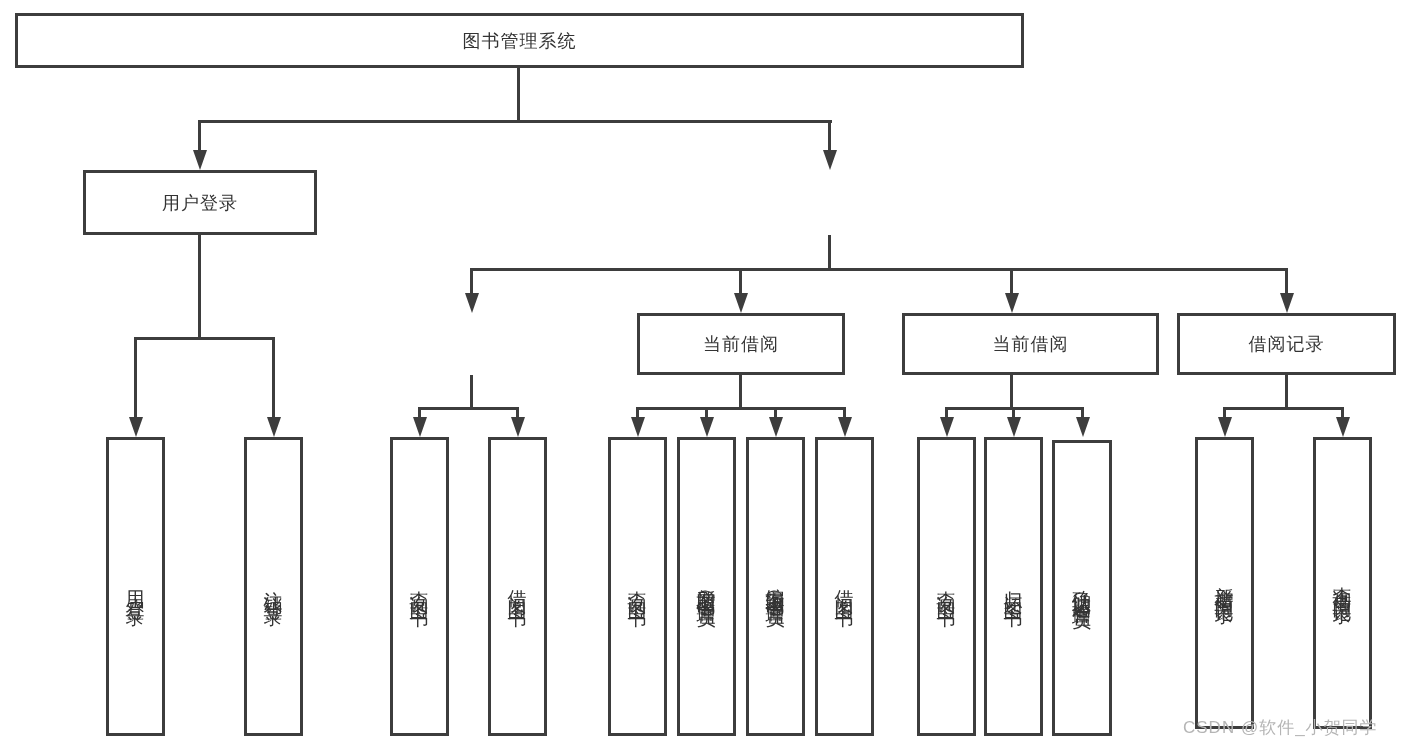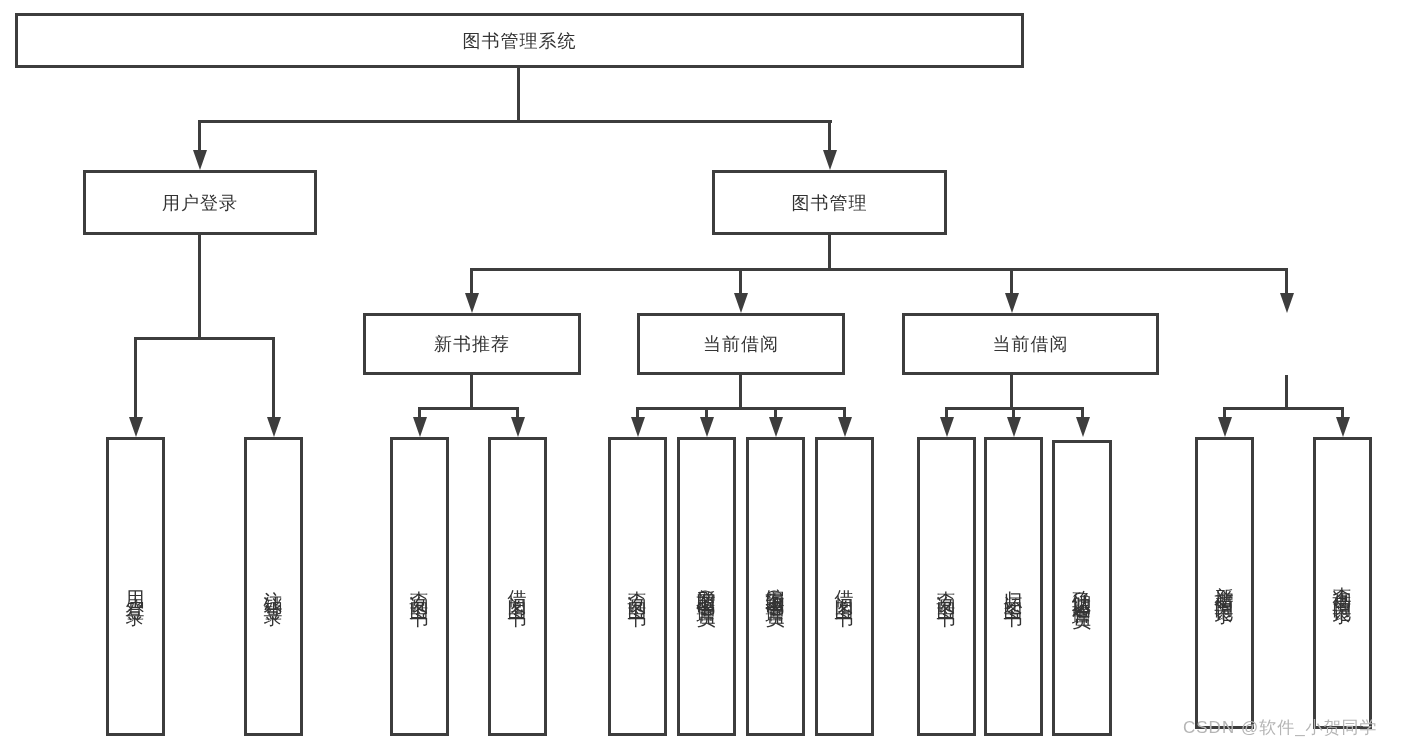--- a/index.html
+++ b/index.html
@@ -35,50 +35,47 @@
   <div class="vline" style="left:517px;top:68px;height:53px;"></div>
   <div class="hline" style="left:199px;top:120px;width:633px;"></div>
   <div class="vline" style="left:198px;top:120px;height:32px;"></div>
   <div class="arrow" style="left:193px;top:150px;"></div>
   <div class="vline" style="left:828px;top:120px;height:32px;"></div>
   <div class="arrow" style="left:823px;top:150px;"></div>
 
   <div class="node" style="left:83px;top:170px;width:234px;height:65px;">
     <span>用户登录</span>
   </div>
-  <div class="node" style="left:712px;top:170px;width:235px;height:65px;">
-    <span>图书管理</span>
-  </div>
 
   <div class="vline" style="left:198px;top:235px;height:102px;"></div>
   <div class="hline" style="left:134px;top:337px;width:141px;"></div>
   <div class="vline" style="left:134px;top:337px;height:80px;"></div>
   <div class="arrow" style="left:129px;top:417px;"></div>
   <div class="vline" style="left:272px;top:337px;height:80px;"></div>
   <div class="arrow" style="left:267px;top:417px;"></div>
 
   <div class="vline" style="left:828px;top:235px;height:33px;"></div>
   <div class="hline" style="left:470px;top:268px;width:818px;"></div>
   <div class="vline" style="left:470px;top:268px;height:25px;"></div>
   <div class="arrow" style="left:465px;top:293px;"></div>
   <div class="vline" style="left:739px;top:268px;height:25px;"></div>
   <div class="arrow" style="left:734px;top:293px;"></div>
   <div class="vline" style="left:1010px;top:268px;height:25px;"></div>
   <div class="arrow" style="left:1005px;top:293px;"></div>
   <div class="vline" style="left:1285px;top:268px;height:25px;"></div>
   <div class="arrow" style="left:1280px;top:293px;"></div>
 
-  <div class="node" style="left:363px;top:313px;width:218px;height:62px;">
-    <span>新书推荐</span>
-  </div>
   <div class="node" style="left:637px;top:313px;width:208px;height:62px;">
     <span>当前借阅</span>
   </div>
   <div class="node" style="left:902px;top:313px;width:257px;height:62px;">
     <span>当前借阅</span>
+  </div>
+  <div class="node" style="left:1177px;top:313px;width:219px;height:62px;">
+    <span>借阅记录</span>
   </div>
 
   <div class="vline" style="left:470px;top:375px;height:32px;"></div>
   <div class="hline" style="left:418px;top:407px;width:101px;"></div>
   <div class="vline" style="left:418px;top:407px;height:12px;"></div>
   <div class="arrow" style="left:413px;top:417px;"></div>
   <div class="vline" style="left:516px;top:407px;height:12px;"></div>
   <div class="arrow" style="left:511px;top:417px;"></div>
 
   <div class="vline" style="left:739px;top:375px;height:32px;"></div>

